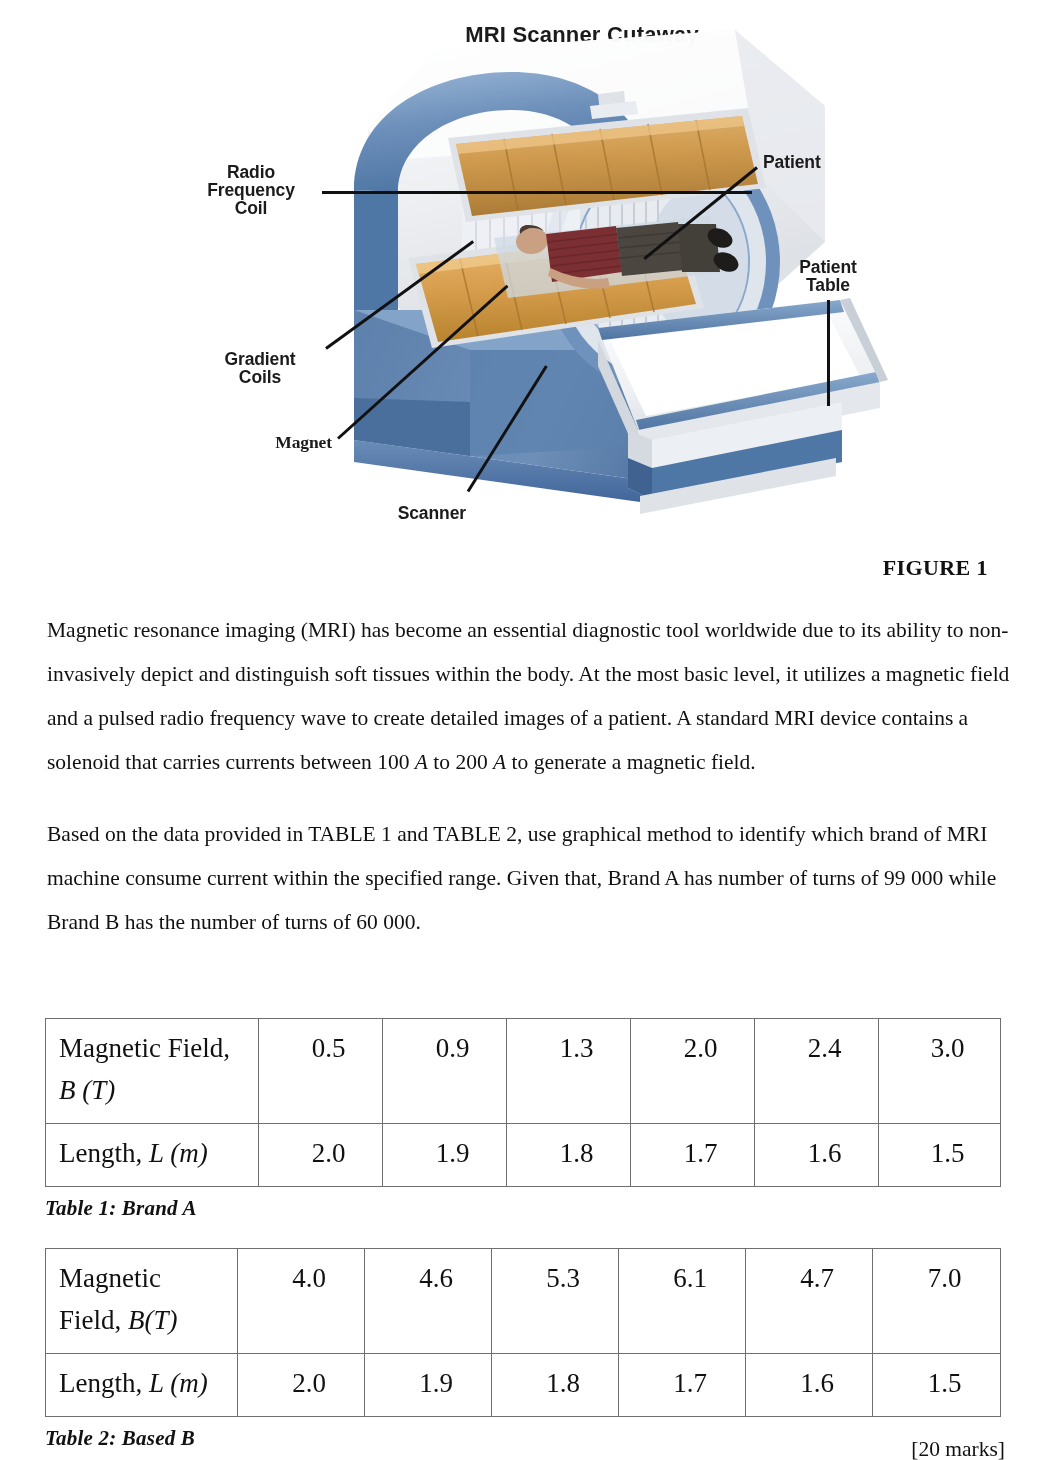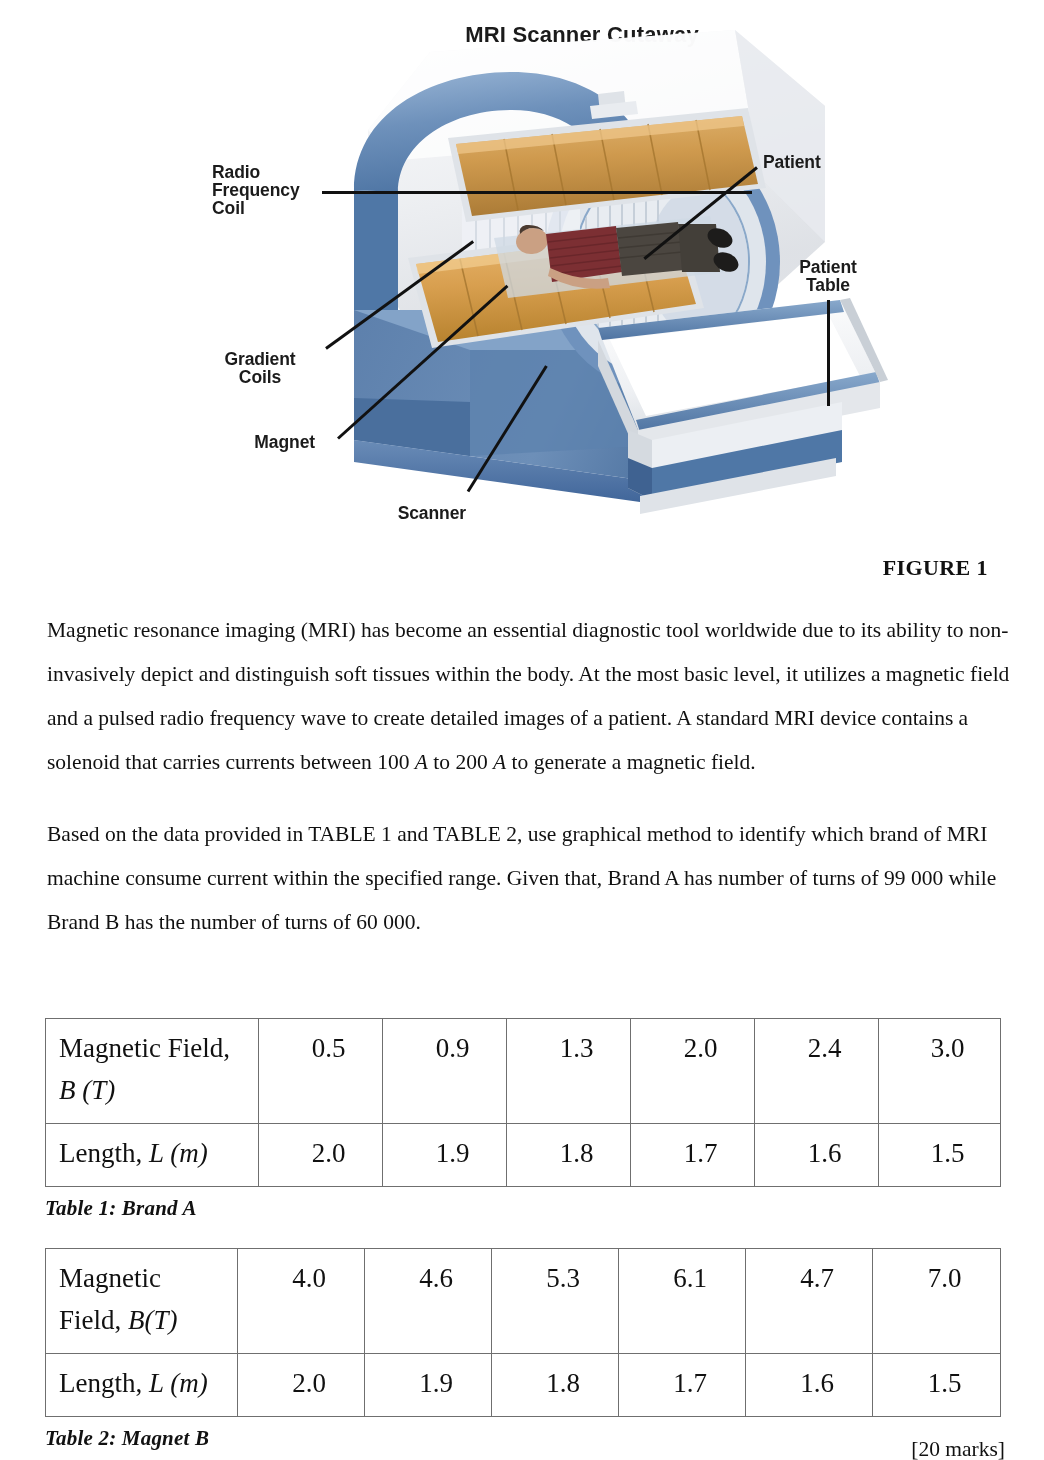--- a/index.html
+++ b/index.html
@@ -49,23 +49,23 @@
     position: absolute;
     font-family: "Liberation Sans", "DejaVu Sans", sans-serif;
     font-weight: bold;
     font-size: 17.5px;
     line-height: 1.04;
     color: #1b1b1b;
     white-space: pre-line;
     letter-spacing: -0.1px;
   }
 
-  #label-rf-coil    { left: 212px; top: 163px; width: 122px; text-align: left; }
+  #label-rf-coil    { left: 190px; top: 163px; width: 122px; text-align: center; }
   #label-gradient   { left: 200px; top: 350px; width: 120px; text-align: center; }
-  #label-magnet     { left: 221px; top: 433px; width: 94px;  text-align: right; }
+  #label-magnet     { left: 238px; top: 433px; width: 94px;  text-align: right; font-family: Liberation Serif, serif; }
   #label-scanner    { left: 360px; top: 504px; width: 106px; text-align: right; }
   #label-patient    { left: 763px; top: 153px; width: 104px; text-align: left; }
   #label-ptable     { left: 772px; top: 258px; width: 112px; text-align: center; }
 
   
   .leader {
     position: absolute;
     background: #111111;
     transform-origin: 0 50%;
   }
@@ -435,16 +435,16 @@
         <td class="rowhead"><span>Length, </span><span class="it">L</span><span class="it"> (m)</span></td>
         <td class="val">2.0</td>
         <td class="val">1.9</td>
         <td class="val">1.8</td>
         <td class="val">1.7</td>
         <td class="val">1.6</td>
         <td class="val">1.5</td>
       </tr>
     </tbody>
   </table>
-  <div class="tbl-caption">Table 2: Magnet B</div>
+  <div class="tbl-caption">Table 2: Based B</div>
 </div>
 
 <div id="marks">[20 marks]</div>
 
 </body></html>

